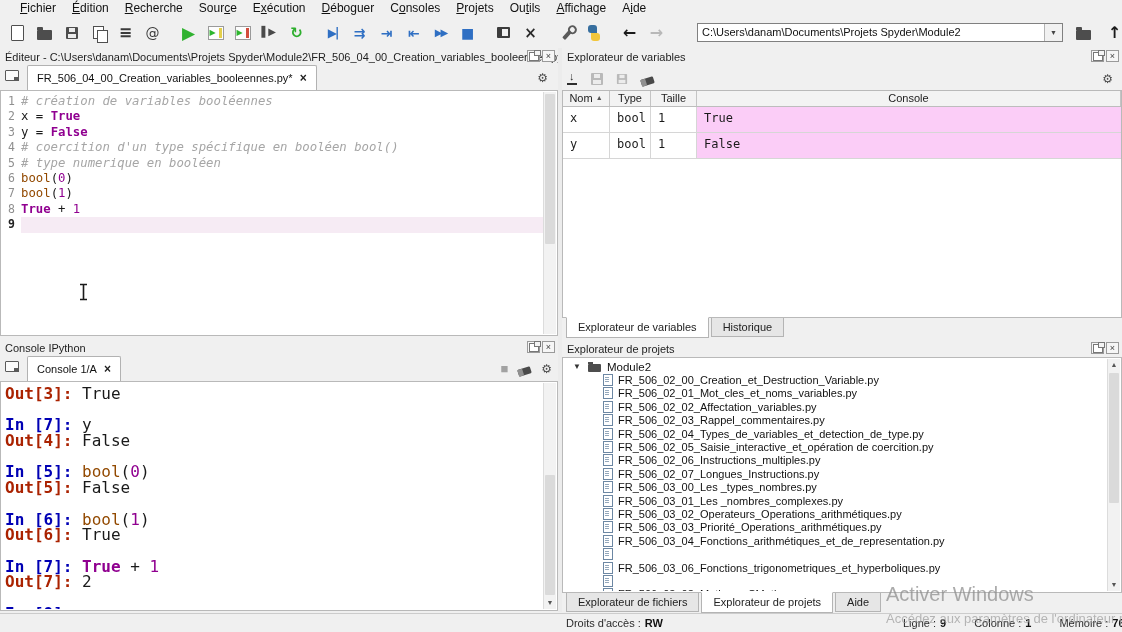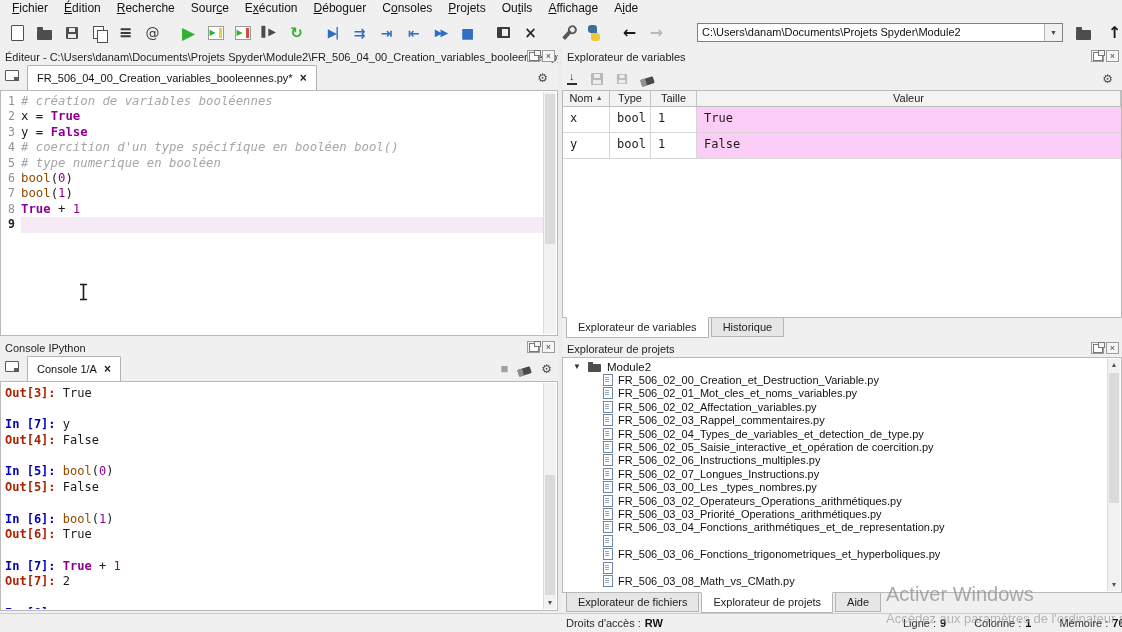--- a/index.html
+++ b/index.html
@@ -1,19 +1,19 @@
 <!DOCTYPE html>
 <html><head>
 <meta charset="utf-8">
 <style>
   html,body{margin:0;padding:0;}
   body{font-family:"Liberation Sans",sans-serif;}
   #app{position:relative;width:1122px;height:632px;background:#f0f0f0;overflow:hidden;color:#1a1a1a;}
   
-  #menubar{position:absolute;left:0;top:0;width:1122px;height:17px;background:#f0f0f0;font-size:12px;line-height:17px;white-space:nowrap;padding-left:4px;box-sizing:border-box;}
+  #menubar{position:absolute;left:0;top:0;width:1122px;height:17px;background:#f0f0f0;font-size:12px;line-height:17px;white-space:nowrap;padding-left:12px;box-sizing:border-box;}
   .menu-item{display:inline-block;padding:0 8px;color:#111;cursor:default;}
   .menu-item u{text-decoration:underline;}
   
   #toolbar{position:absolute;left:0;top:17px;width:1122px;height:31px;background:#f0f0f0;}
   #toolbar-left{position:absolute;left:4px;top:0;height:31px;display:flex;align-items:center;}
   .tb-btn{width:27px;height:27px;display:inline-flex;align-items:center;justify-content:center;font-family:"DejaVu Sans",sans-serif;}
   .tb-sep{display:inline-block;width:9px;height:27px;}
   #toolbar-right{position:absolute;left:1070px;top:0;height:31px;display:flex;align-items:center;gap:4px;}
   .combo{position:absolute;left:697px;top:6px;width:366px;height:19px;border:1px solid #808080;background:#fff;display:flex;box-sizing:border-box;}
   .combo-text{flex:1;font-size:11px;line-height:17px;padding:0 4px;white-space:nowrap;overflow:hidden;color:#111;}
@@ -81,21 +81,21 @@
   .c-plain{color:#1a1a1a;}
   .c-in{color:#0000b4;font-weight:bold;}
   .c-out{color:#aa2200;font-weight:bold;}
   .scrollbar{position:absolute;background:#f2f2f2;border-left:1px solid #dcdcdc;box-sizing:border-box;}
   .sb-thumb{position:absolute;left:1px;right:1px;background:#dadada;border-radius:1px;}
   .sb-arrow{position:absolute;left:0;right:0;height:12px;font-size:7px;color:#555;text-align:center;line-height:12px;}
   
   #console-panel{position:absolute;left:0;top:339px;width:558px;height:272px;}
   #console-tabrow{position:absolute;left:0;top:17px;right:0;height:25px;}
   #console-content{left:0;top:42px;right:0;bottom:0;}
-  #console-lines{position:absolute;left:4px;top:4px;right:14px;bottom:1px;font-family:"DejaVu Sans Mono",monospace;font-size:12px;overflow:hidden;}
+  #console-lines{position:absolute;left:4px;top:4px;right:14px;bottom:1px;font-family:"DejaVu Sans Mono",monospace;font-size:16px;overflow:hidden;}
   .cline{height:15.7px;line-height:15.7px;white-space:pre;}
   .tab-side-icons{position:absolute;right:6px;top:5px;display:flex;gap:10px;align-items:center;}
   
   #vsplit{position:absolute;left:558px;top:48px;width:4px;height:564px;background:#ececec;}
   
   #varx-panel{position:absolute;left:562px;top:48px;width:560px;height:270px;}
   #varx-toolbar{position:absolute;left:4px;top:19px;height:23px;display:flex;gap:13px;align-items:center;}
   #varx-content{left:0;top:42px;right:0;bottom:0;}
   .vt-row{display:flex;border-bottom:1px solid #d6d6d6;}
   .vt-cell{box-sizing:border-box;border-right:1px solid #d6d6d6;font-family:"DejaVu Sans Mono",monospace;font-size:12px;padding:4px 0 0 7px;height:25px;overflow:hidden;}
@@ -300,21 +300,21 @@
       <i class="ic ic-floppy gray"></i>
       <i class="ic ic-floppy gray" style="transform:scale(.85);"></i>
       <i class="ic ic-eraser"></i>
     </div>
     <span class="gearbtn" style="position:absolute;right:9px;top:24px;">⚙</span>
     <div class="pcontent" id="varx-content">
       <div class="vt-row vt-head" id="vt-head">
           <span class="vt-cell vt-c0">Nom<span class="sort-arrow">▲</span></span>
           <span class="vt-cell vt-c1">Type</span>
           <span class="vt-cell vt-c2">Taille</span>
-          <span class="vt-cell vt-c3">Valeur</span>
+          <span class="vt-cell vt-c3">Console</span>
         </div>
       <div id="vt-body">
           <div class="vt-row">
             <span class="vt-cell vt-c0">x</span>
             <span class="vt-cell vt-c1">bool</span>
             <span class="vt-cell vt-c2">1</span>
             <span class="vt-cell vt-c3 vt-pink">True</span>
           </div>
           <div class="vt-row">
             <span class="vt-cell vt-c0">y</span>
@@ -379,20 +379,24 @@
             <div class="tree-row file">
               <i class="ic ic-file"></i>
               <span>FR_506_02_07_Longues_Instructions.py</span>
             </div>
             <div class="tree-row file">
               <i class="ic ic-file"></i>
               <span>FR_506_03_00_Les _types_nombres.py</span>
             </div>
             <div class="tree-row file">
               <i class="ic ic-file"></i>
+              <span>FR_506_03_01_Les _nombres_complexes.py</span>
+            </div>
+            <div class="tree-row file">
+              <i class="ic ic-file"></i>
               <span>FR_506_03_02_Operateurs_Operations_arithmétiques.py</span>
             </div>
             <div class="tree-row file">
               <i class="ic ic-file"></i>
               <span>FR_506_03_03_Priorité_Operations_arithmétiques.py</span>
             </div>
             <div class="tree-row file">
               <i class="ic ic-file"></i>
               <span>FR_506_03_04_Fonctions_arithmétiques_et_de_representation.py</span>
             </div>

